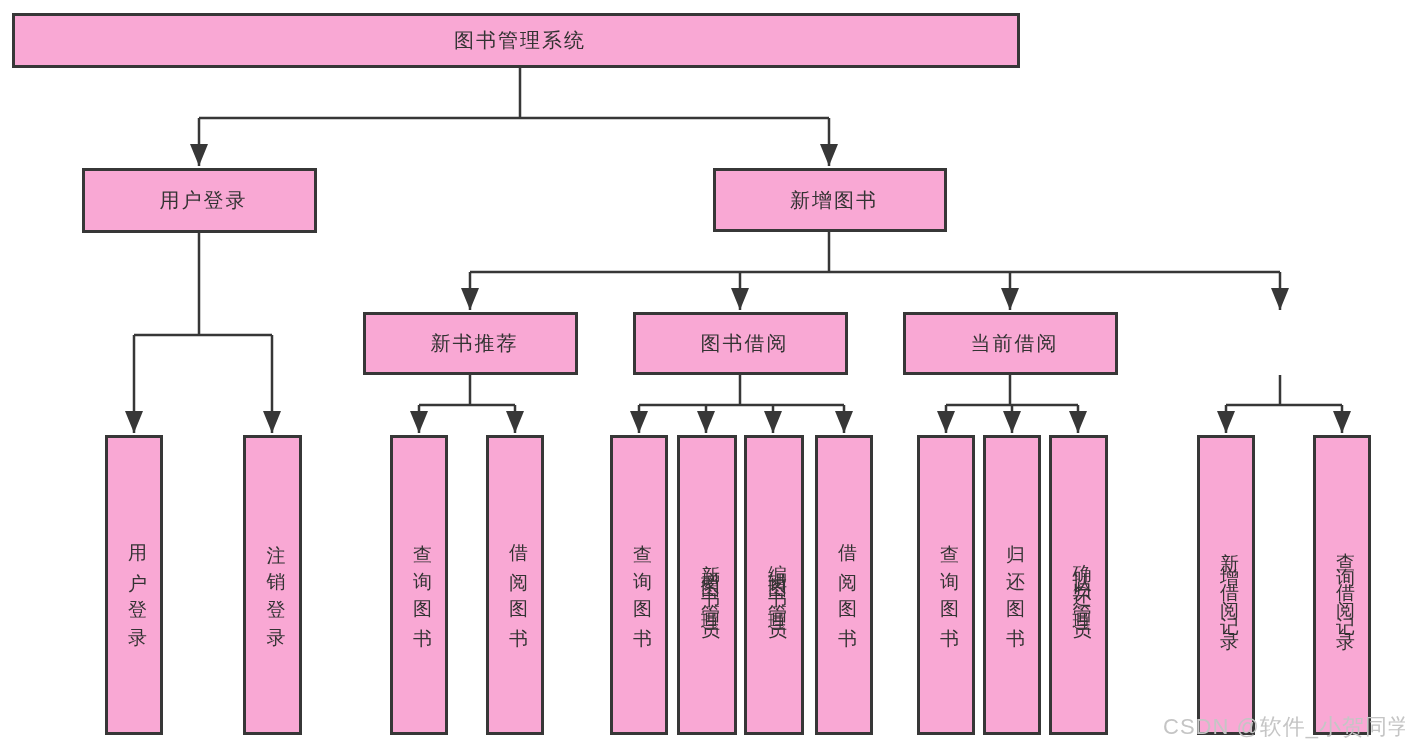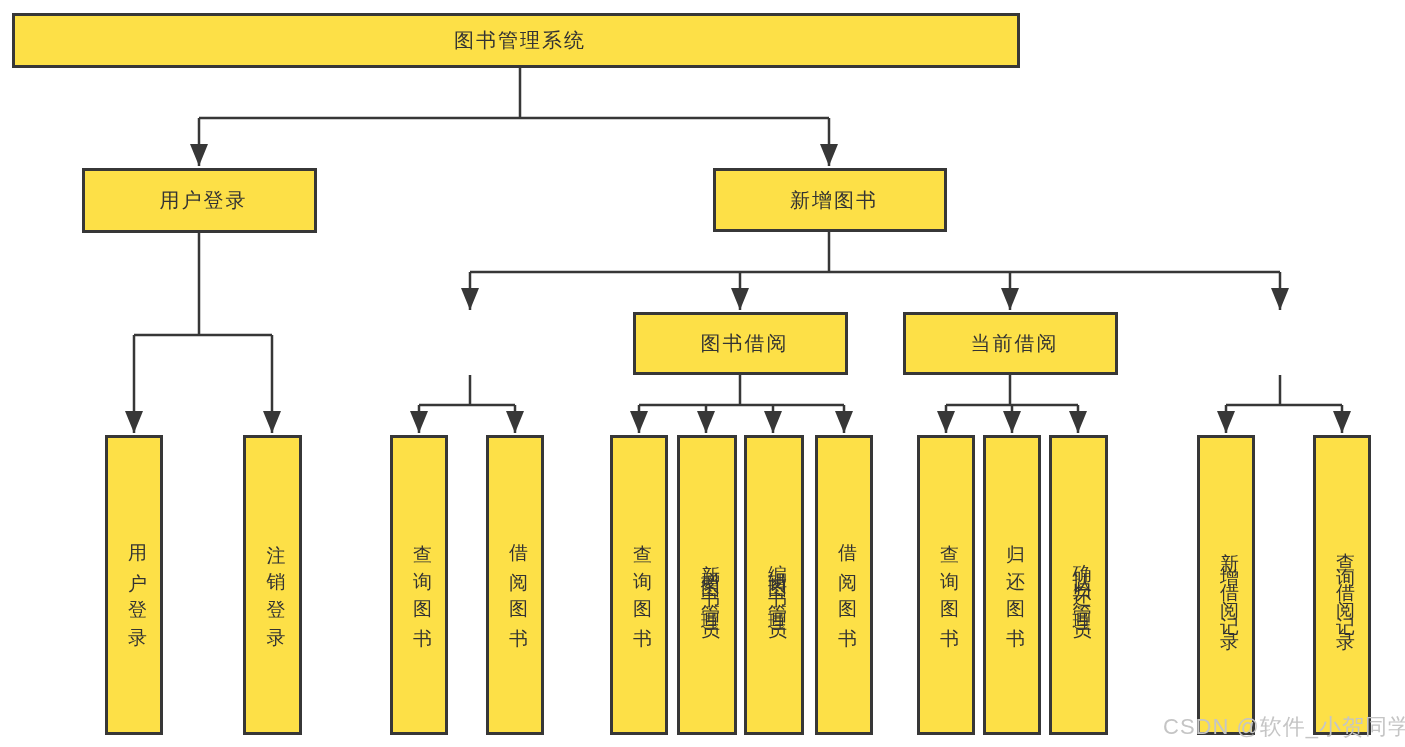--- a/index.html
+++ b/index.html
@@ -2,21 +2,21 @@
 <html><head>
 <meta charset="utf-8">
 <style>
   html,body{margin:0;padding:0;background:#ffffff;}
   .canvas{
     position:relative;width:1405px;height:747px;overflow:hidden;
     background:#ffffff;font-family:"Liberation Sans",sans-serif;color:#333;
   }
   svg.connectors{position:absolute;left:0;top:0;z-index:1;}
   .node{
-    position:absolute;box-sizing:border-box;background:#fde047;
+    position:absolute;box-sizing:border-box;background:#f9a8d4;
     border:3px solid #373737;display:flex;align-items:center;justify-content:center;
     z-index:2;
     padding-left:8px;
   }
   .hlabel{font-size:20px;letter-spacing:2px;color:#333;}
   .root-label{font-size:20px;letter-spacing:2px;color:#333;}
   .vtext{
     writing-mode:vertical-rl;text-orientation:mixed;
     font-size:19px;line-height:19px;color:#333;white-space:nowrap;
   }
@@ -80,20 +80,23 @@
     <span class="root-label">图书管理系统</span>
   </div>
 
   <div class="node" style="left:82px;top:168px;width:235px;height:65px">
     <span class="hlabel">用户登录</span>
   </div>
   <div class="node" style="left:713px;top:168px;width:234px;height:64px">
     <span class="hlabel">新增图书</span>
   </div>
 
+  <div class="node" style="left:363px;top:312px;width:215px;height:63px">
+    <span class="hlabel">新书推荐</span>
+  </div>
   <div class="node" style="left:633px;top:312px;width:215px;height:63px">
     <span class="hlabel">图书借阅</span>
   </div>
   <div class="node" style="left:903px;top:312px;width:215px;height:63px">
     <span class="hlabel">当前借阅</span>
   </div>
 
   <div class="node" style="left:105px;top:435px;width:58px;height:300px">
     <span class="vtext sp4">用户登录</span>
   </div>

